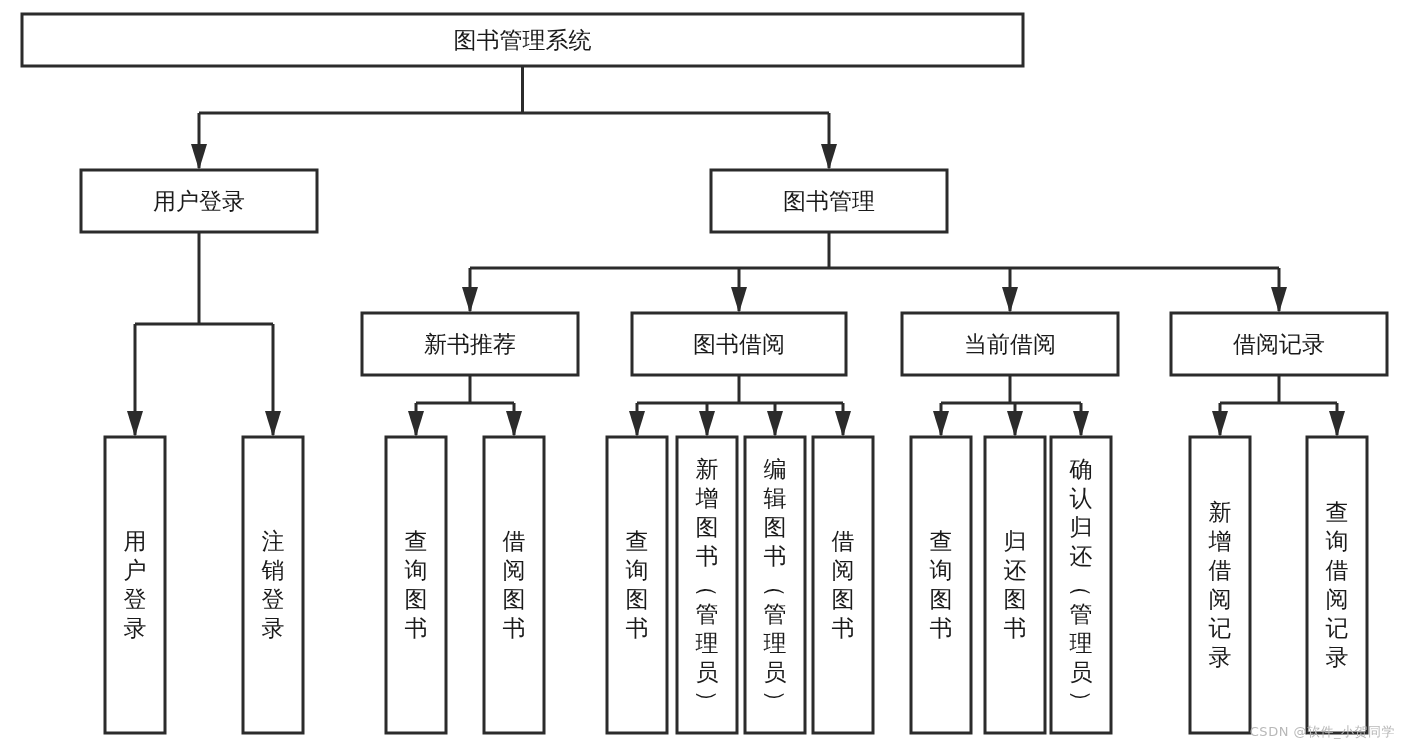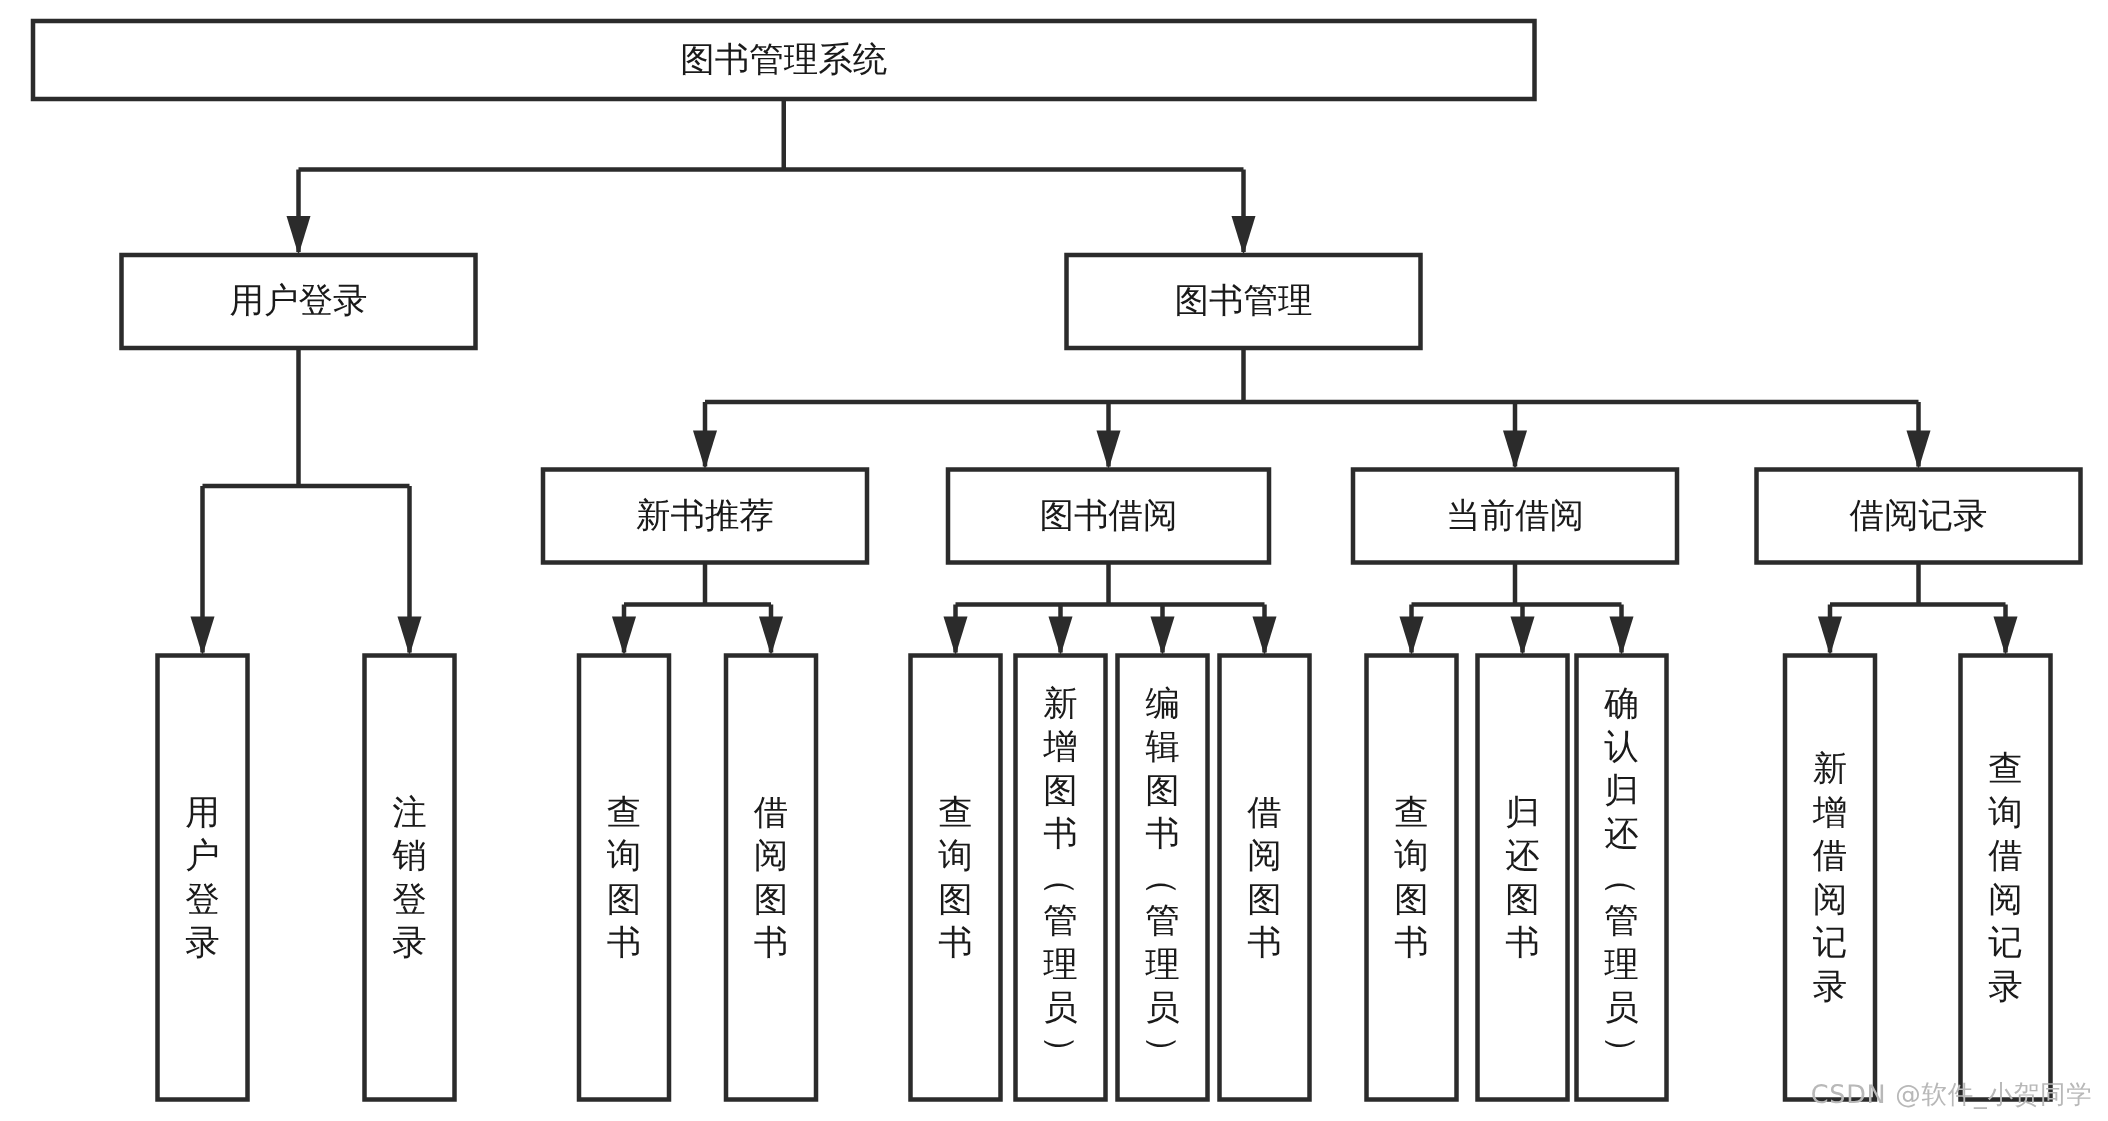--- a/index.html
+++ b/index.html
@@ -18,21 +18,21 @@
     text-anchor:middle;dominant-baseline:middle;
   }
   .leaf-label{
     font-family:"DejaVu Sans","Liberation Sans",sans-serif;
     font-size:23px;fill:#1a1a1a;
     text-anchor:middle;
   }
   .watermark{
     position:absolute;right:10px;bottom:6px;
     font-family:"DejaVu Sans","Liberation Sans",sans-serif;
-    font-size:17px;color:#b8b8b8;white-space:nowrap;
+    font-size:13px;color:#b8b8b8;white-space:nowrap;
     letter-spacing:0.5px;pointer-events:none;
   }
 </style>
 </head>
 <body>
 
 <svg id="diagram" viewBox="0 0 1405 747">
   <g id="edge-layer">
       <path d="M522.5,66 L522.5,113" class="edge"></path>
       <path d="M199,113 L829,113" class="edge"></path>

